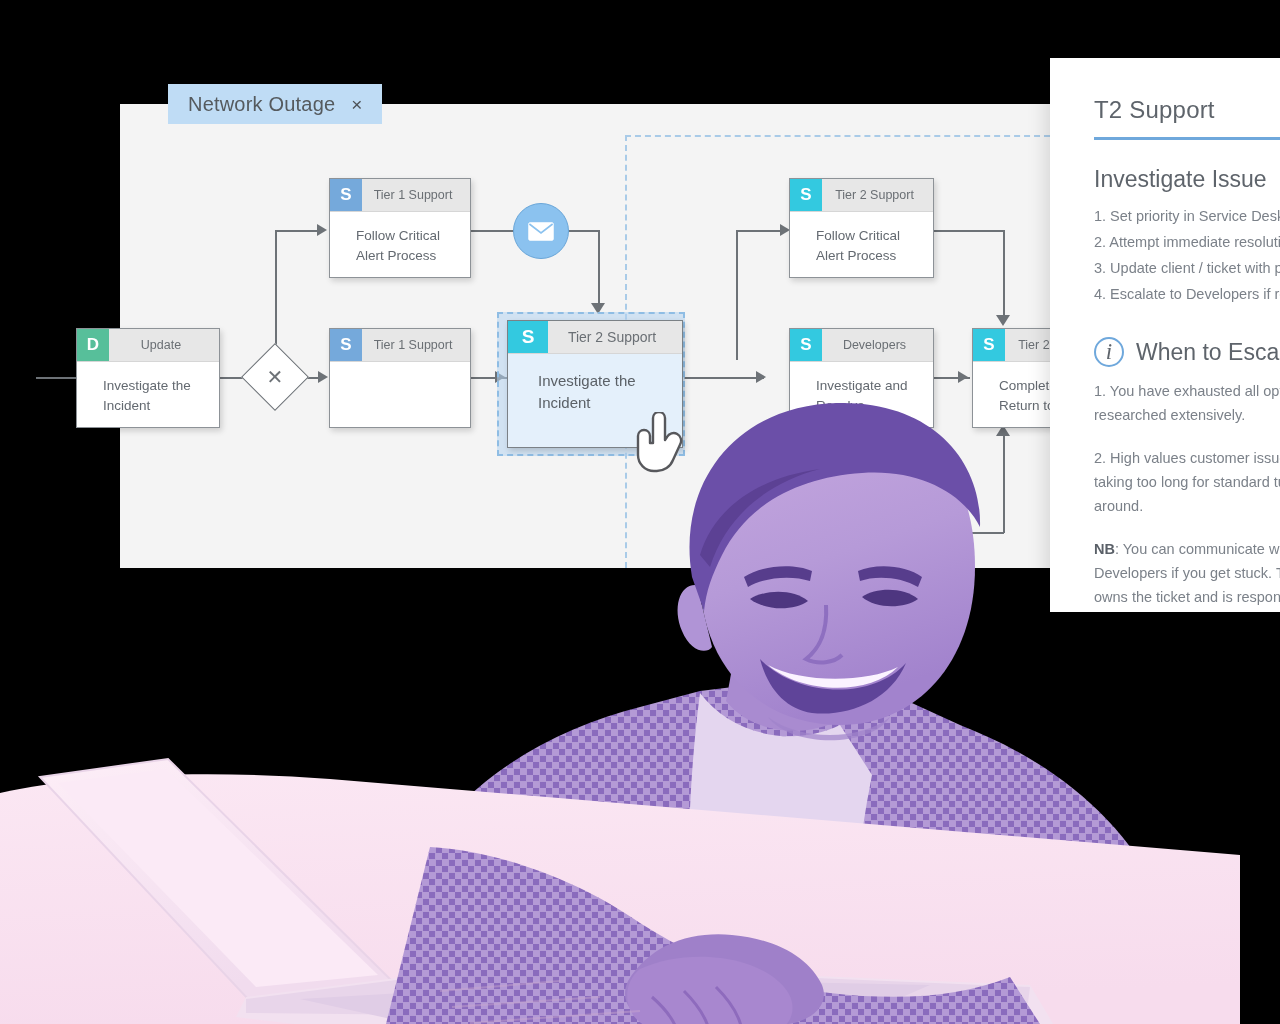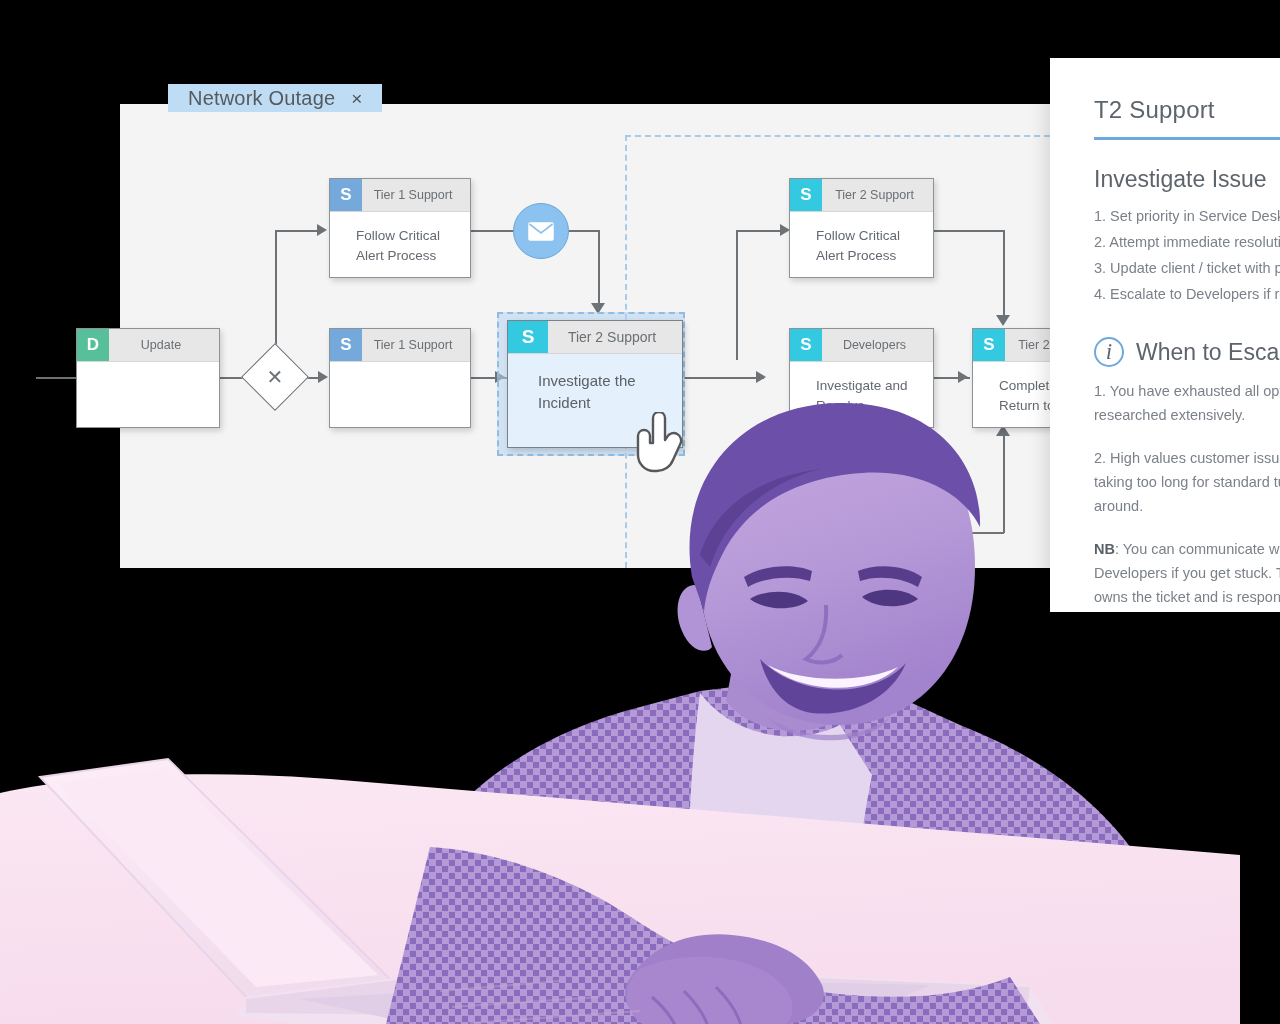--- a/index.html
+++ b/index.html
@@ -9,21 +9,21 @@
 
   
   .canvas{position:absolute;left:120px;top:104px;width:930px;height:464px;
           background:#f4f4f4;}
   
   .lane{position:absolute;left:625px;top:135px;width:425px;height:433px;
         border-left:2px dashed #a9cbe8;border-top:2px dashed #a9cbe8;
         box-sizing:border-box;pointer-events:none;}
 
   
-  .tab{position:absolute;left:168px;top:84px;height:28px;
+  .tab{position:absolute;left:168px;top:84px;height:40px;
        background:#bfdcf5;display:flex;align-items:center;gap:16px;
        padding:0 20px;box-sizing:border-box;}
   .tab .tab-label{font-size:20px;color:#555a5e;letter-spacing:.2px;}
   .tab .tab-close{font-size:19px;color:#4e5358;line-height:1;cursor:pointer;}
 
   
   .node{position:absolute;background:#fff;border:1px solid #8d9297;
         box-shadow:2px 3px 6px rgba(0,0,0,.16);box-sizing:border-box;}
   .node .nhead{display:flex;align-items:stretch;height:32px;background:#e7e7e7;
         border-bottom:1px solid #d6d6d6;}
@@ -145,20 +145,22 @@
       <rect x="0.8" y="0.8" width="24.4" height="17.4" rx="1" fill="#ffffff" stroke="#ffffff"></rect>
       <path d="M1.4 2 L13 11 L24.6 2" fill="none" stroke="#8bc2ef" stroke-width="1.6"></path>
     </svg>
   </div>
 
   <div class="node" style="left:76px;top:328px;width:144px;height:100px;">
     <div class="nhead">
       <div class="badge badge-green">D</div>
       <div class="ntitle">Update</div>
     </div>
+    <div class="nbody" style="white-space:pre-line;">Investigate the
+Incident</div>
   </div>
 
   <div class="node" style="left:329px;top:178px;width:142px;height:100px;">
     <div class="nhead">
       <div class="badge badge-blue">S</div>
       <div class="ntitle">Tier 1 Support</div>
     </div>
     <div class="nbody" style="white-space:pre-line;">Follow Critical
 Alert Process</div>
   </div>

